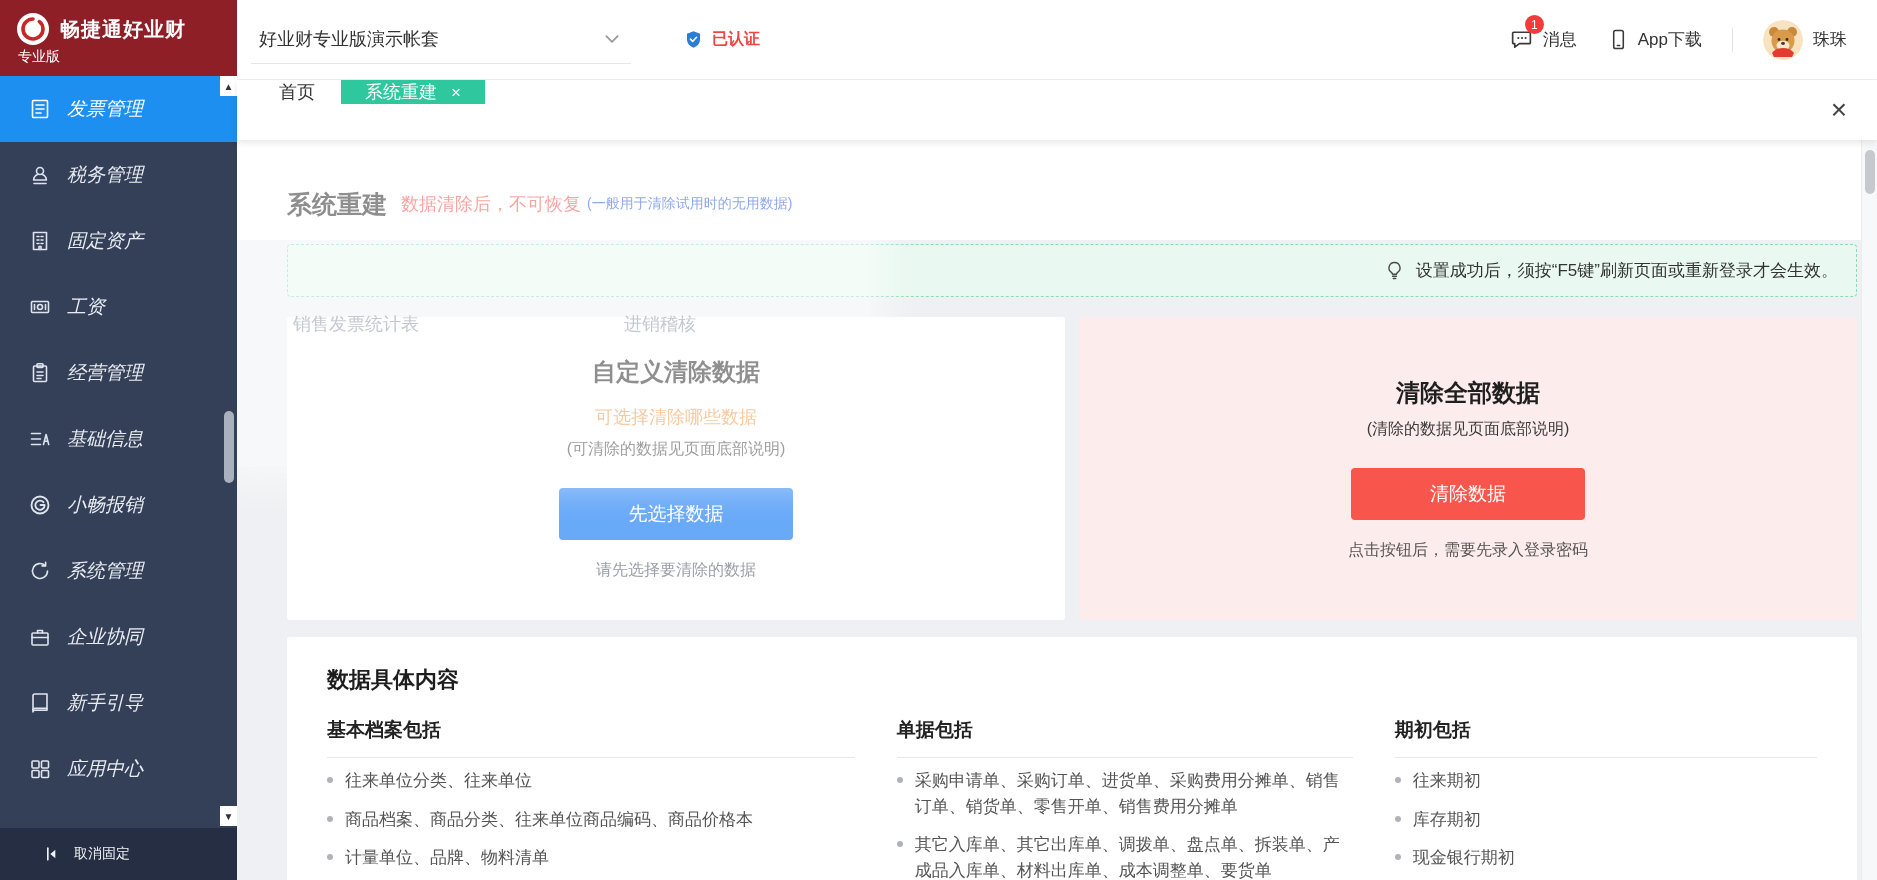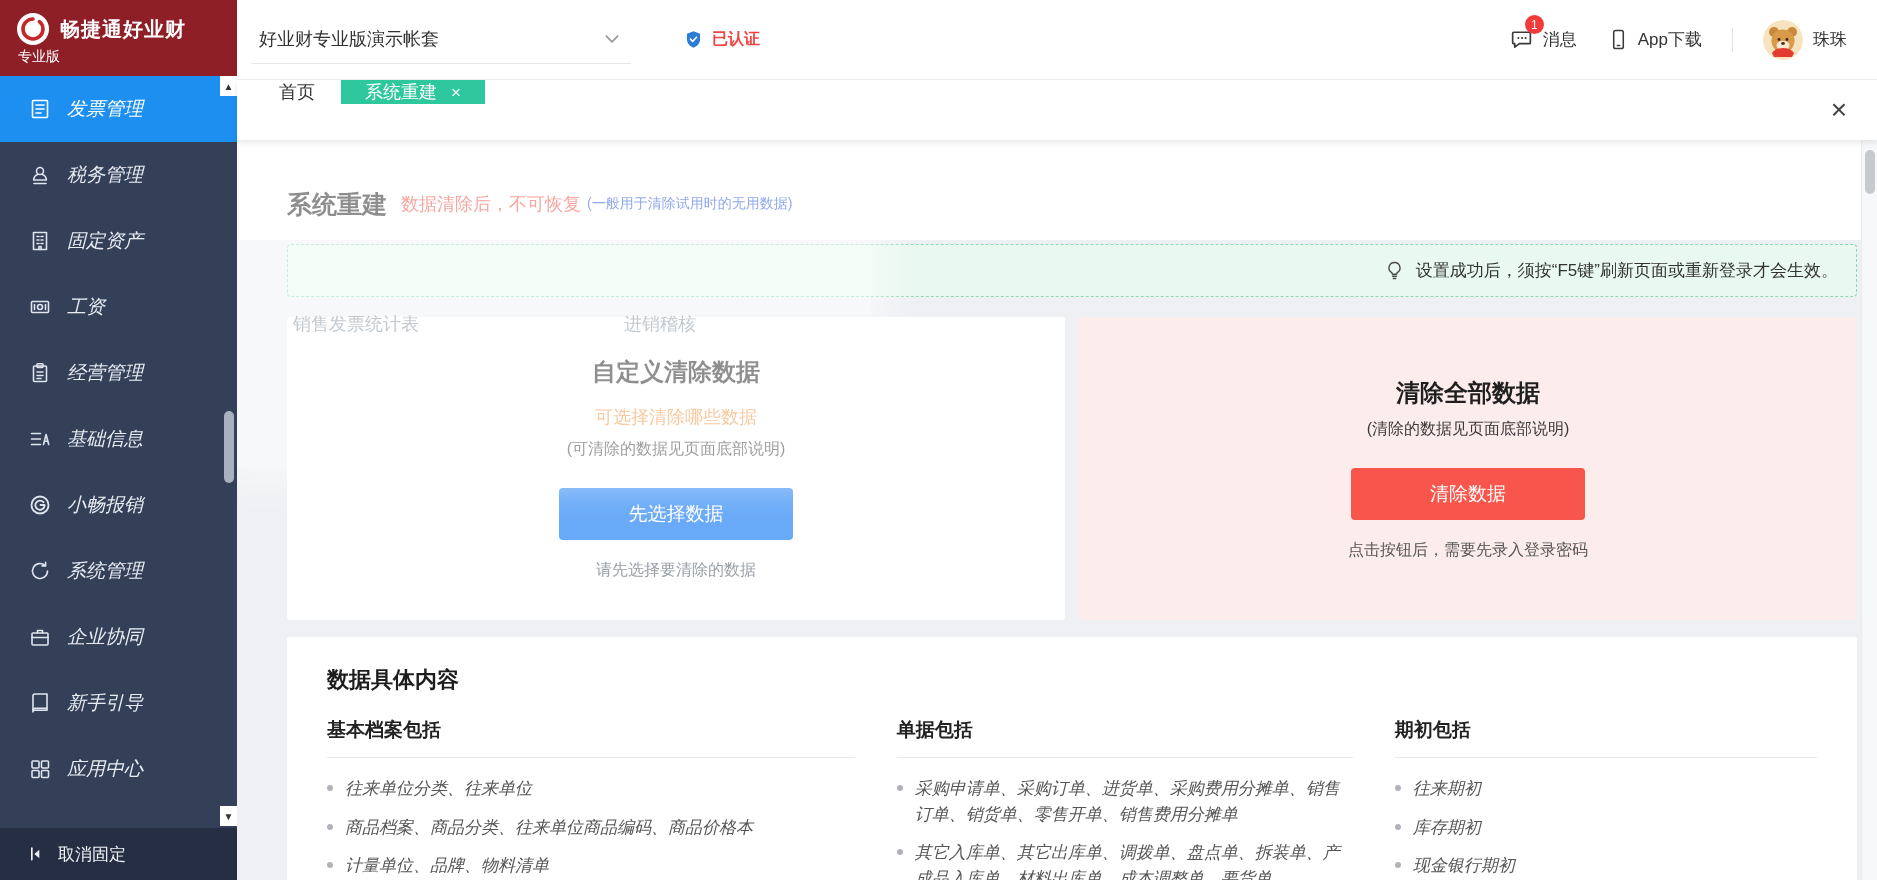--- a/index.html
+++ b/index.html
@@ -20,21 +20,21 @@
   .nav { flex:1; position:relative; overflow:hidden; }
   .nav-item { height:66px; display:flex; align-items:center; gap:15px; padding-left:28px; font-size:19px; color:#e8ecf2; cursor:pointer;font-style:italic; }
   .nav-item.active { background:#1d8ff0; color:#fff; }
   .nav-icon { width:24px; height:24px; display:flex; align-items:center; justify-content:center; color:#dfe5ee; }
   .nav-item.active .nav-icon { color:#fff; }
   .side-scroll { position:absolute; top:0; right:0; width:17px; height:100%; }
   .scroll-arrow { position:absolute; right:0; width:17px; height:20px; background:#ffffff; color:#333; font-size:10px; display:flex; align-items:center; justify-content:center; cursor:pointer; }
   .scroll-arrow.up { top:0; }
   .scroll-arrow.down { bottom:2px; }
   .side-thumb { position:absolute; right:3px; top:335px; width:10px; height:72px; background:#a9b1bf; border-radius:5px; cursor:pointer; }
-  .pin-bar { height:52px; background:#252e42; display:flex; align-items:center; gap:12px; padding-left:26px; font-size:17px; color:#f0f2f6; cursor:pointer; }
+  .pin-bar { height:52px; background:#252e42; display:flex; align-items:center; gap:12px; padding-left:42px; font-size:14px; color:#f0f2f6; cursor:pointer; }
 
   
   .main { flex:1; display:flex; flex-direction:column; min-width:0; }
 
   .topbar { height:80px; background:#fff; display:flex; align-items:center; padding:0 30px 0 14px; border-bottom:1px solid #f0f0f0; }
   .account-select { width:380px; display:flex; align-items:center; justify-content:space-between; padding:12px 10px 12px 8px; border-bottom:1px solid #e6e6e6; font-size:18px; color:#333; cursor:pointer; }
   .cert-badge { display:flex; align-items:center; gap:8px; margin-left:52px; color:#ef4444; font-size:16px; font-weight:bold; cursor:pointer; }
   .topbar-right { margin-left:auto; display:flex; align-items:center; gap:30px; }
   .msg-btn { position:relative; display:flex; align-items:center; gap:9px; font-size:17px; color:#333; cursor:pointer; }
   .msg-badge { position:absolute; top:-12px; left:16px; min-width:19px; height:19px; padding:0 5px; background:#f43b3b; color:#fff; border-radius:10px; font-size:12px; display:flex; align-items:center; justify-content:center; }
@@ -72,21 +72,21 @@
   .custom .card-btn { background:#68a9f8; }
   .danger .card-btn { background:#f8564c; }
   .card-hint { margin-top:20px; font-size:16px; }
   .custom .card-hint { color:#9aa0a8; }
   .danger .card-hint { color:#555; }
 
   .details-card { background:#fff; margin-top:17px; border-radius:3px; padding:28px 40px 40px; }
   .details-title { font-size:22px; font-weight:bold; color:#1d1d1d; }
   .details-cols { display:grid; grid-template-columns:1.25fr 1.08fr 1fr; column-gap:42px; margin-top:22px; }
   .col-header { font-size:19px; font-weight:bold; color:#222; padding-bottom:14px; border-bottom:1px solid #e9e9e9; }
-  .col-list { margin-top:18px;font-style:italic; }
+  .col-list { margin-top:10px; }
   .col-item { display:flex; gap:12px; font-size:17px; color:#555; line-height:1.5; margin-bottom:13px; }
   .bullet { width:6px; height:6px; border-radius:50%; background:#b0b4ba; margin-top:9px; flex-shrink:0; }
 
   .ghost { position:absolute; left:0; top:0; width:634px; height:327px; background:rgba(255,255,255,0.5); box-shadow:0 0 36px 18px rgba(255,255,255,0.5); pointer-events:none; z-index:5; }
   .ghost span { position:absolute; top:172px; font-size:18px; color:#c3c9d1; white-space:nowrap; }
   .ghost .g1 { left:56px; }
   .ghost .g2 { left:387px; }
 
   .v-scroll { position:absolute; top:0; right:0; width:16px; height:100%; background:#f7f8f9; border-left:1px solid #ececec; z-index:15; }
   .v-thumb { position:absolute; top:10px; left:3px; width:10px; height:44px; background:#c6c9cd; border-radius:5px; cursor:pointer; }

